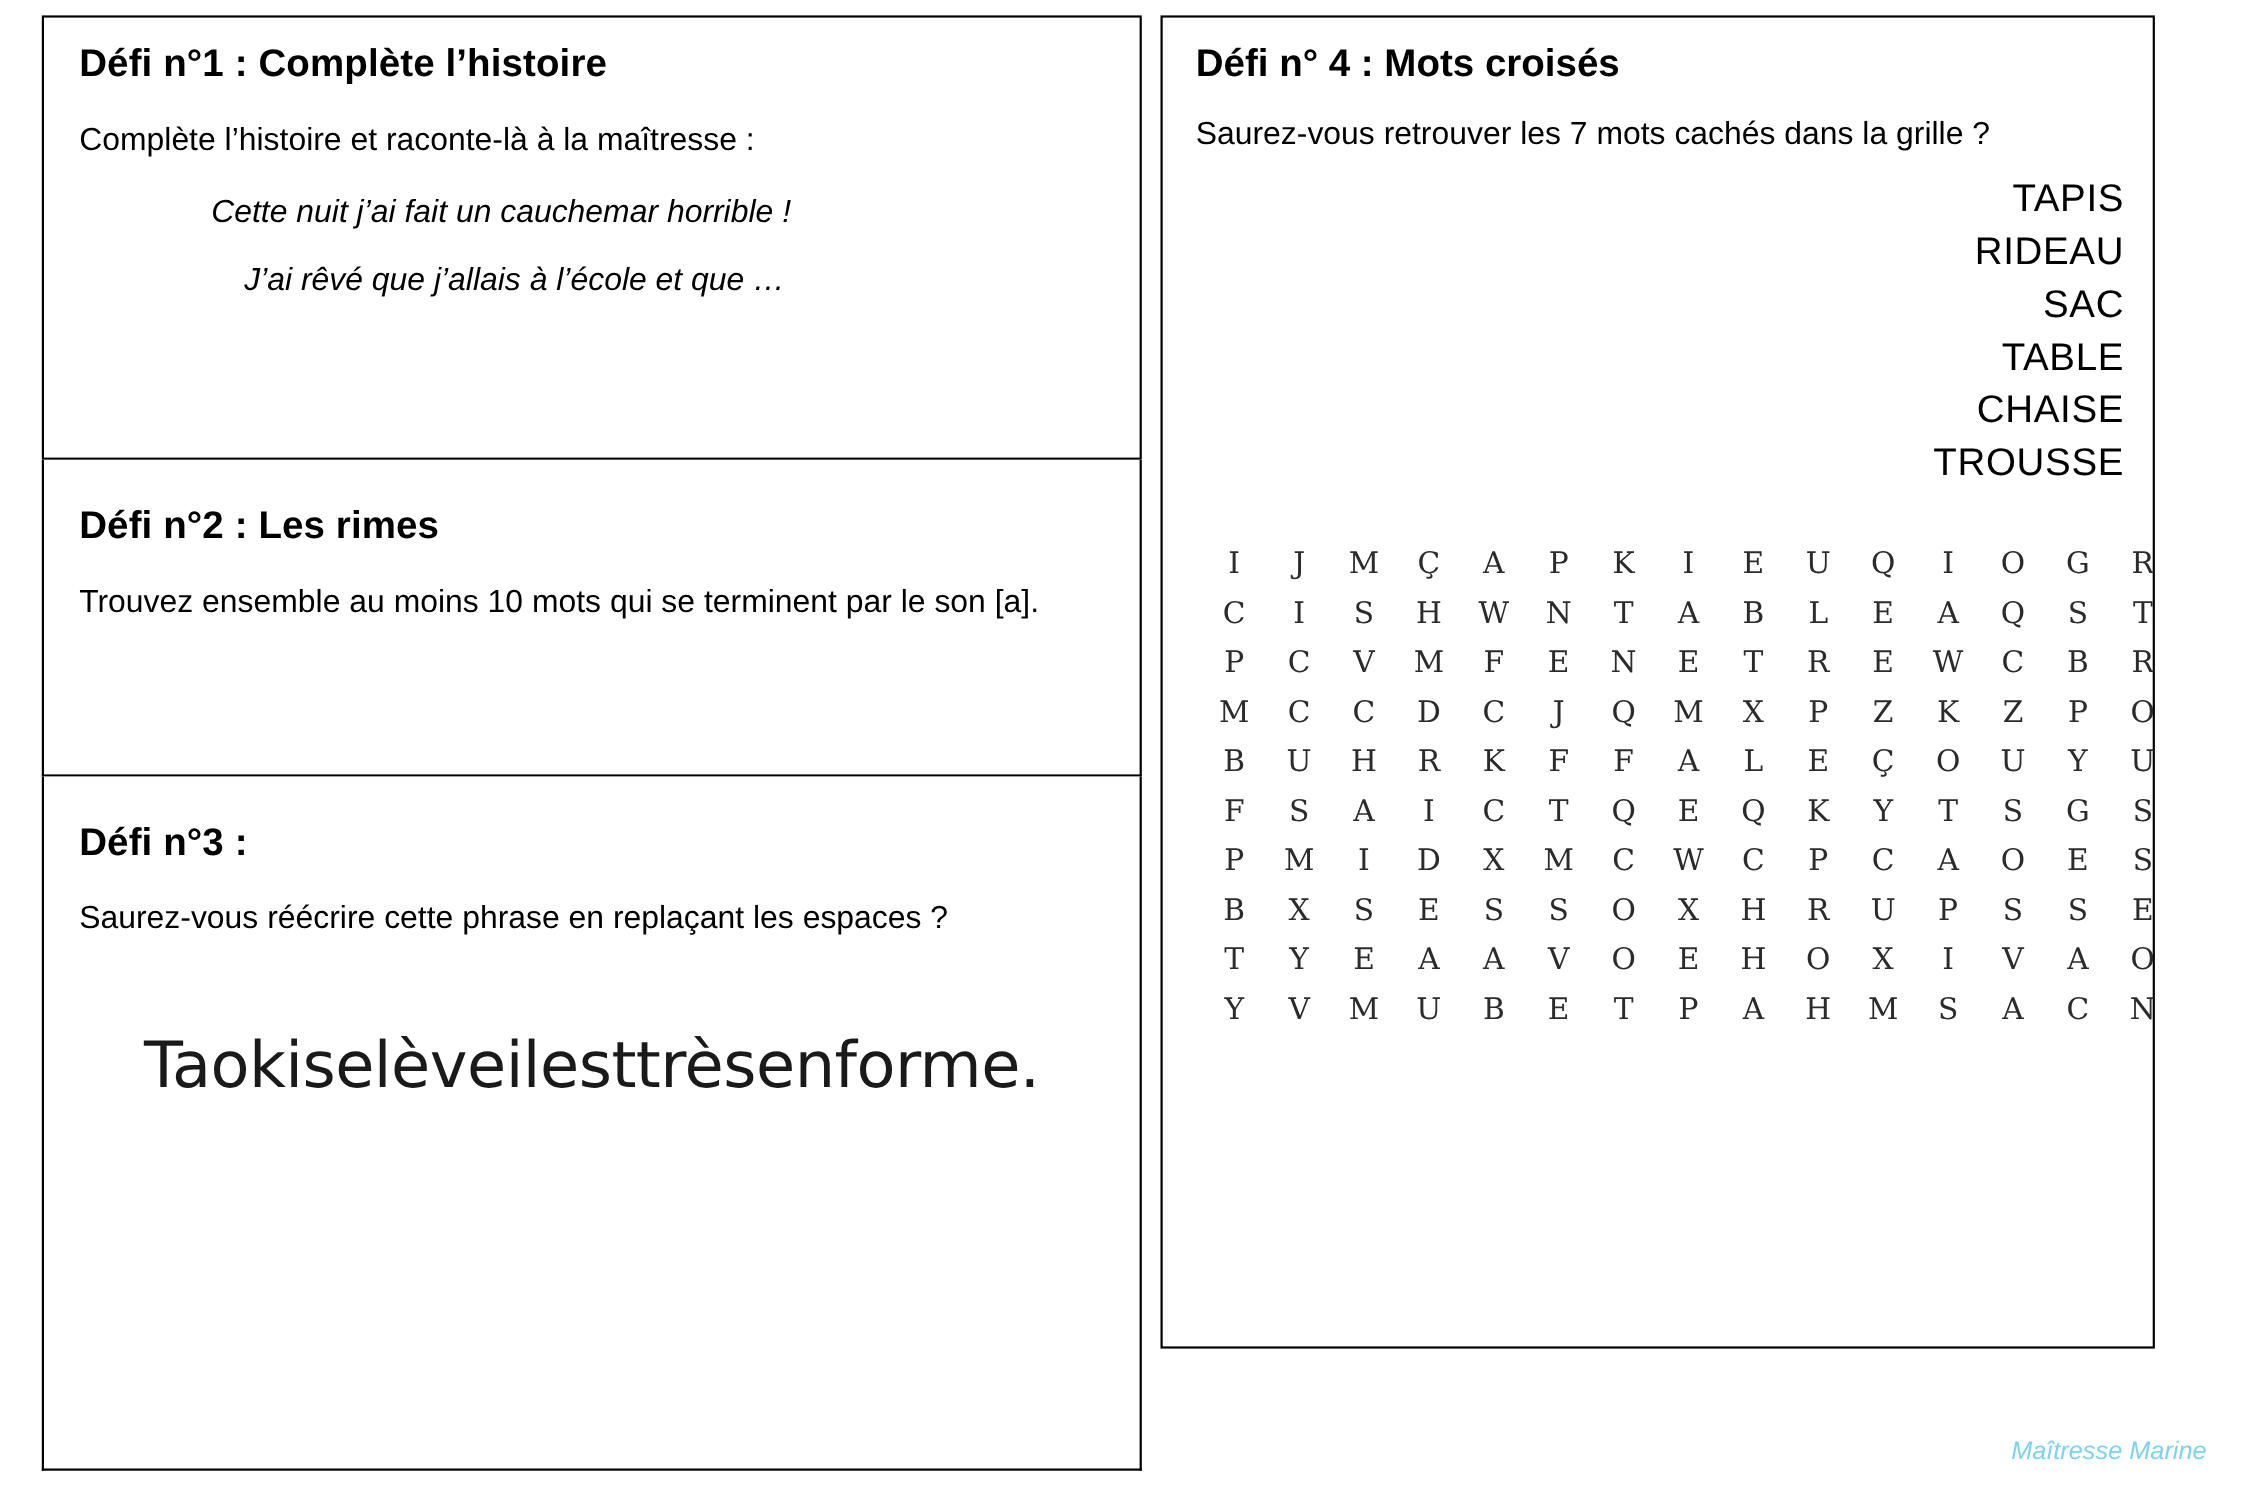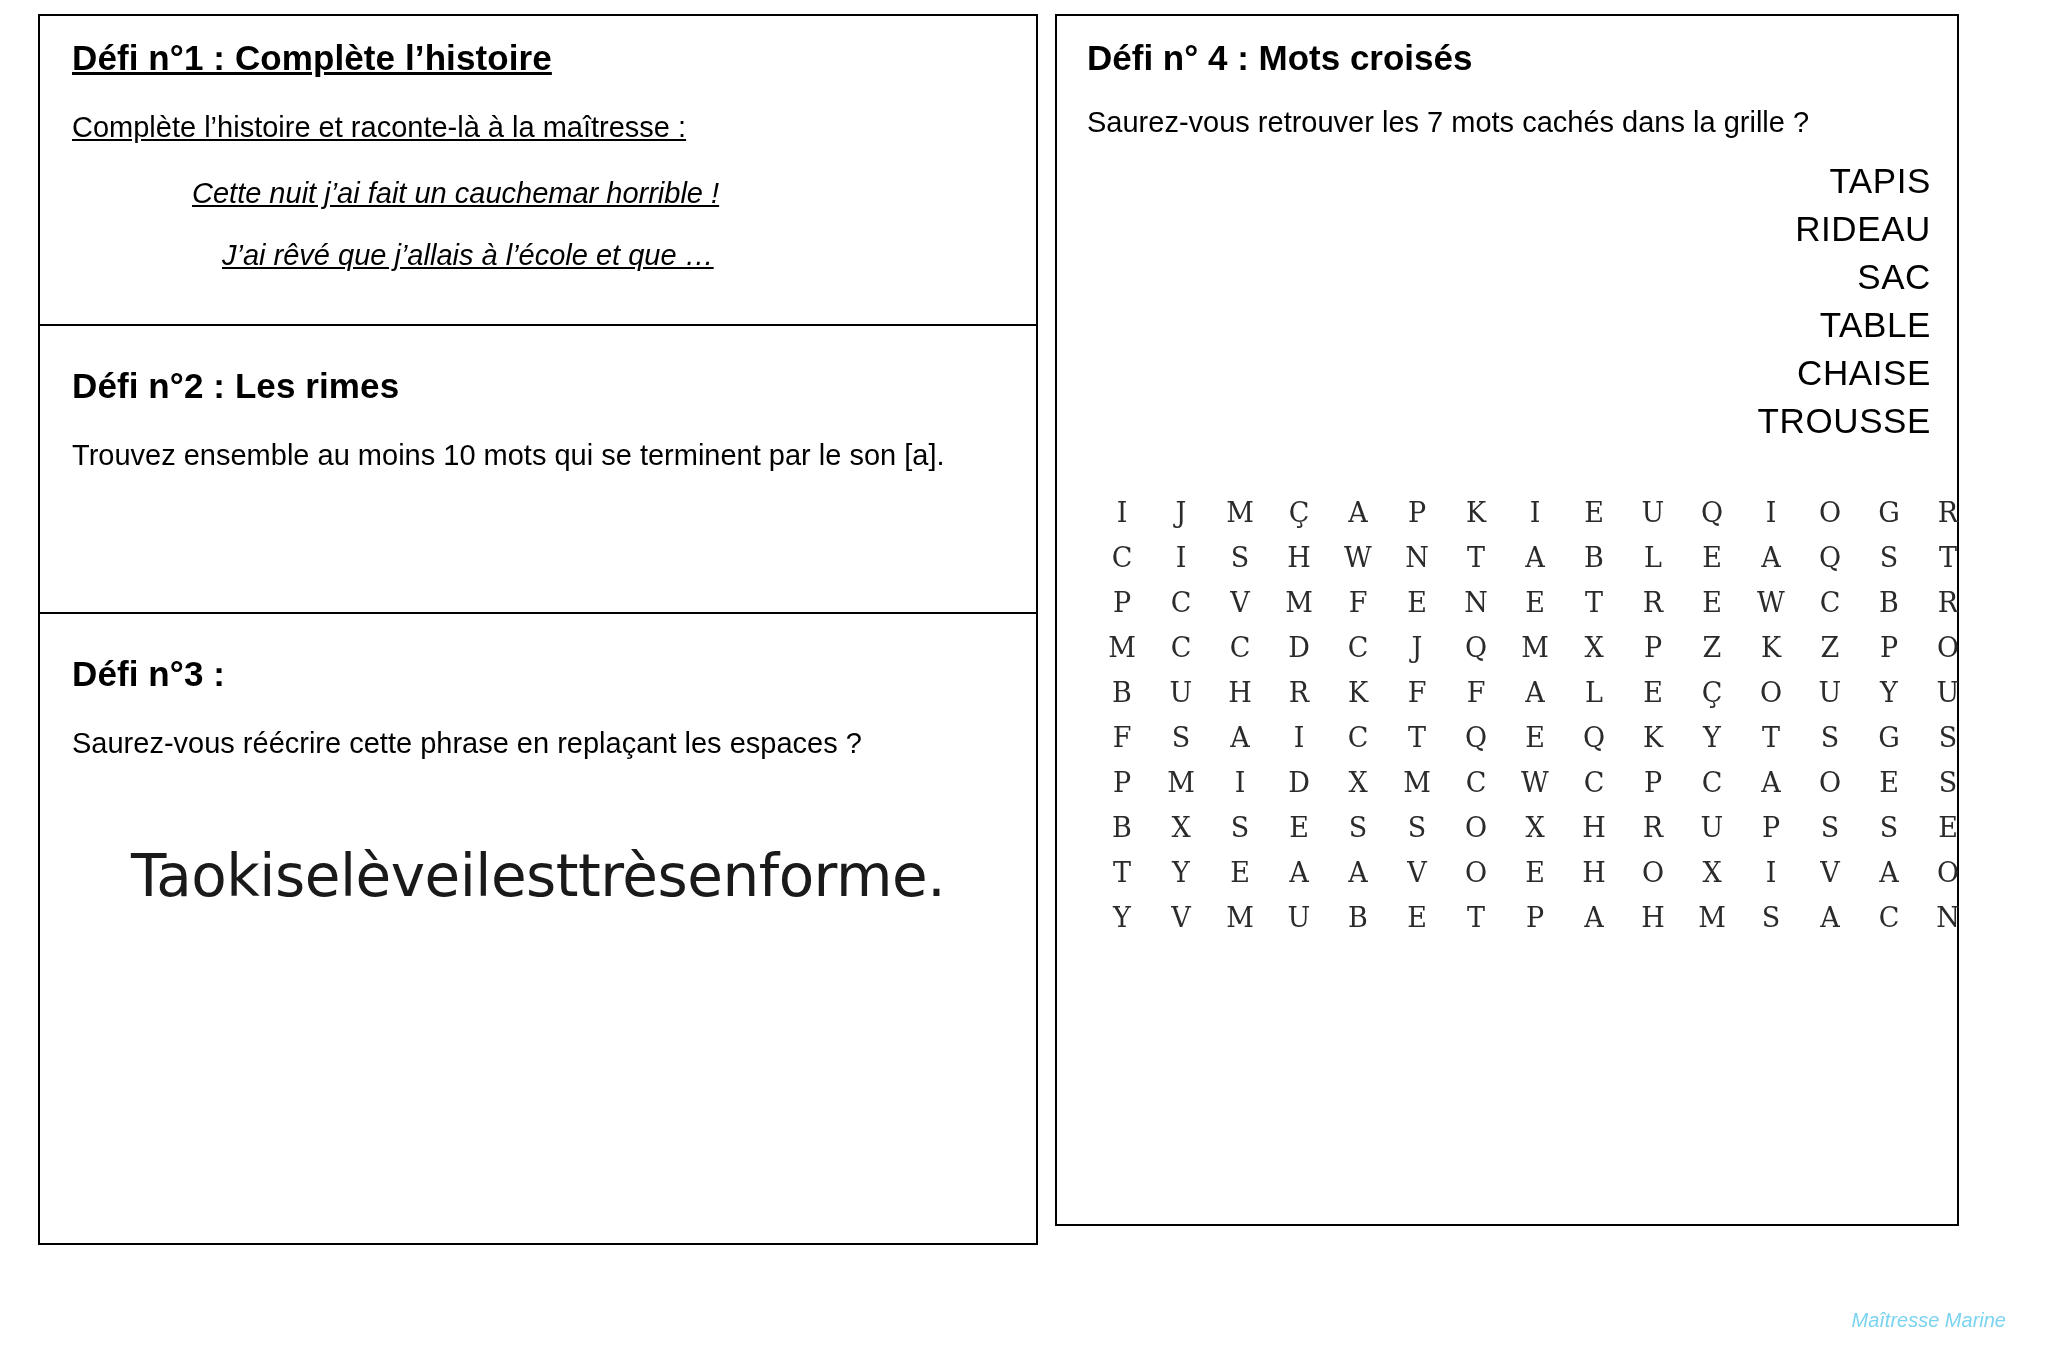--- a/index.html
+++ b/index.html
@@ -31,21 +31,21 @@
     width: 1000px;
   }
 
   .card {
     border: 2px solid #000000;
     box-sizing: border-box;
     background: #ffffff;
     padding: 22px 32px 18px 32px;
   }
 
-  .card-1 { height: 312px; text-decoration: underline; }
+  .card-1 { height: 404px; }
   .card-2 { height: 288px; border-top: none; padding-top: 40px;}
   .card-3 { height: 631px; border-top: none; padding-top: 40px;}
 
   .card h2 {
     margin: 0 0 28px 0;
     font-size: 35px;
     font-weight: bold;
     letter-spacing: 0.1px;
   }
 
@@ -128,21 +128,21 @@
     width: 42px;
     text-align: center;
     display: inline-block;
   }
 
   .signature {
     position: absolute;
     right: 42px;
     bottom: 28px;
     color: #7ad3ef;
-    font-size: 20px;
+    font-size: 23px;
     font-style: italic;
     font-family: "Liberation Sans", sans-serif;
   }
 </style>
 </head>
 <body>
 
 <div class="page">
 
   <div class="left-col">

